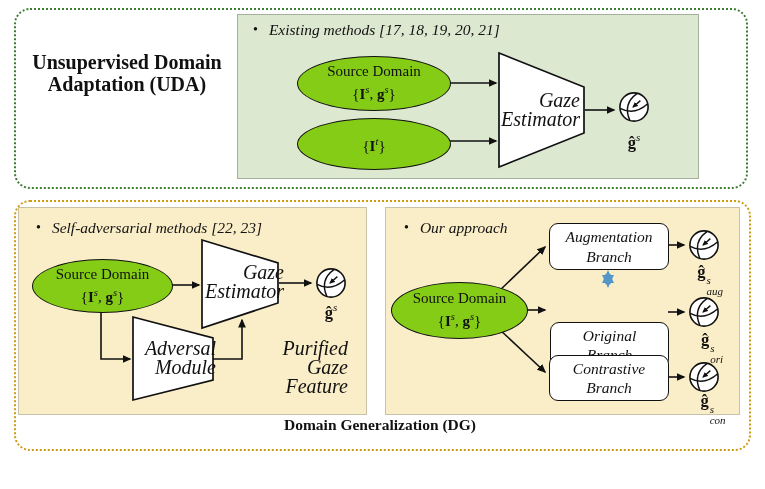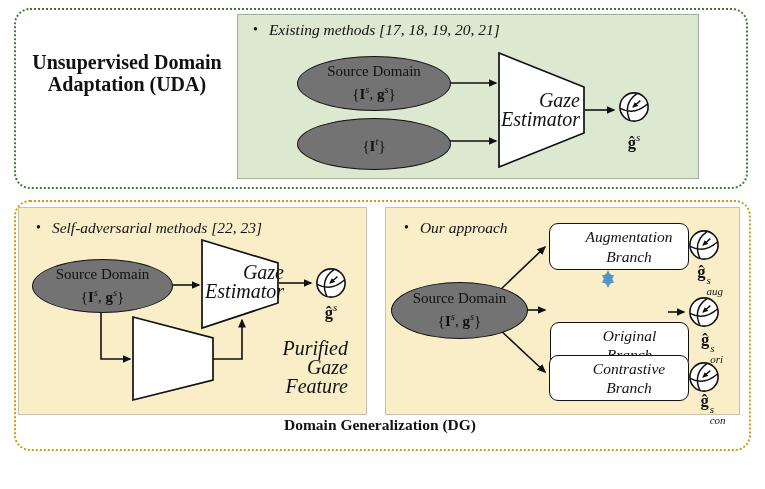--- a/index.html
+++ b/index.html
@@ -15,30 +15,30 @@
   #sa-panel{left:18px;top:207px;width:347px;height:206px;background:#faeec8;border:1px solid #c9c2a8;}
   #our-panel{left:385px;top:207px;width:353px;height:206px;background:#faeec8;border:1px solid #c9c2a8;}
   
   #shapes{position:absolute;left:0;top:0;z-index:2;}
   
   .txt{position:absolute;z-index:3;}
   .title{font-weight:bold;font-size:20px;line-height:22px;text-align:center;white-space:pre-line;}
   #dg-title{font-weight:bold;font-size:15.5px;text-align:center;}
   .bulletrow{display:flex;align-items:flex-start;gap:11px;font-style:italic;font-size:15.5px;line-height:18px;}
   .bulletrow .dot{font-style:normal;font-size:14px;line-height:18px;}
-  .ellipse{position:absolute;z-index:3;border:1.7px solid #111;border-radius:50%;background:#737373;
+  .ellipse{position:absolute;z-index:3;border:1.7px solid #111;border-radius:50%;background:#84cc16;
            display:flex;flex-direction:column;align-items:center;justify-content:center;
            font-size:15px;line-height:17px;text-align:center;}
   .emath{font-size:15px;line-height:19px;}
   .emath b{font-weight:bold;}
   .emath sup{font-style:italic;font-size:10.5px;}
   .shapelabel{font-style:italic;font-size:20px;line-height:19px;text-align:right;white-space:pre-line;}
   .branchbox{position:absolute;z-index:3;background:#fff;border:1.8px solid #111;border-radius:9px;
              display:flex;align-items:center;justify-content:center;
-             font-style:italic;font-size:15.5px;line-height:19.5px;text-align:center;white-space:pre-line;padding-left:20px;}
+             font-style:italic;font-size:15.5px;line-height:19.5px;text-align:center;white-space:pre-line;}
   .outlabel{position:absolute;z-index:3;font-weight:bold;font-size:16.5px;text-align:center;line-height:20px;}
   .outlabel sup{font-style:italic;font-weight:normal;font-size:11px;}
   .stack{display:inline-flex;flex-direction:column;align-items:flex-start;
          font-weight:normal;font-style:italic;font-size:11px;line-height:10.5px;vertical-align:-7px;margin-left:1px;}
 </style>
 </head>
 <body>
 
 <div id="fig">
 
@@ -124,20 +124,22 @@
     <span>Self-adversarial methods [22, 23]</span>
   </div>
 
   <div class="ellipse" style="left:32px;top:259px;width:139px;height:52px;">
     <div>Source Domain</div>
     <div class="emath"><span>{</span><b>I</b><sup>s</sup><span>, </span><b>g</b><sup>s</sup><span>}</span></div>
   </div>
 
   <div class="txt shapelabel" style="left:196px;top:263px;width:88px;">Gaze
 Estimator</div>
+  <div class="txt shapelabel" style="left:128px;top:339px;width:88px;">Adversal
+Module</div>
   <div class="txt shapelabel" style="left:240px;top:339px;width:108px;">Purified
 Gaze Feature</div>
 
   <div class="outlabel" style="left:309px;top:297px;width:44px;">
     <span>ĝ</span><sup>s</sup>
   </div>
 
   <div class="txt bulletrow" style="left:404px;top:219px;">
     <span class="dot">•</span>
     <span>Our approach</span>

